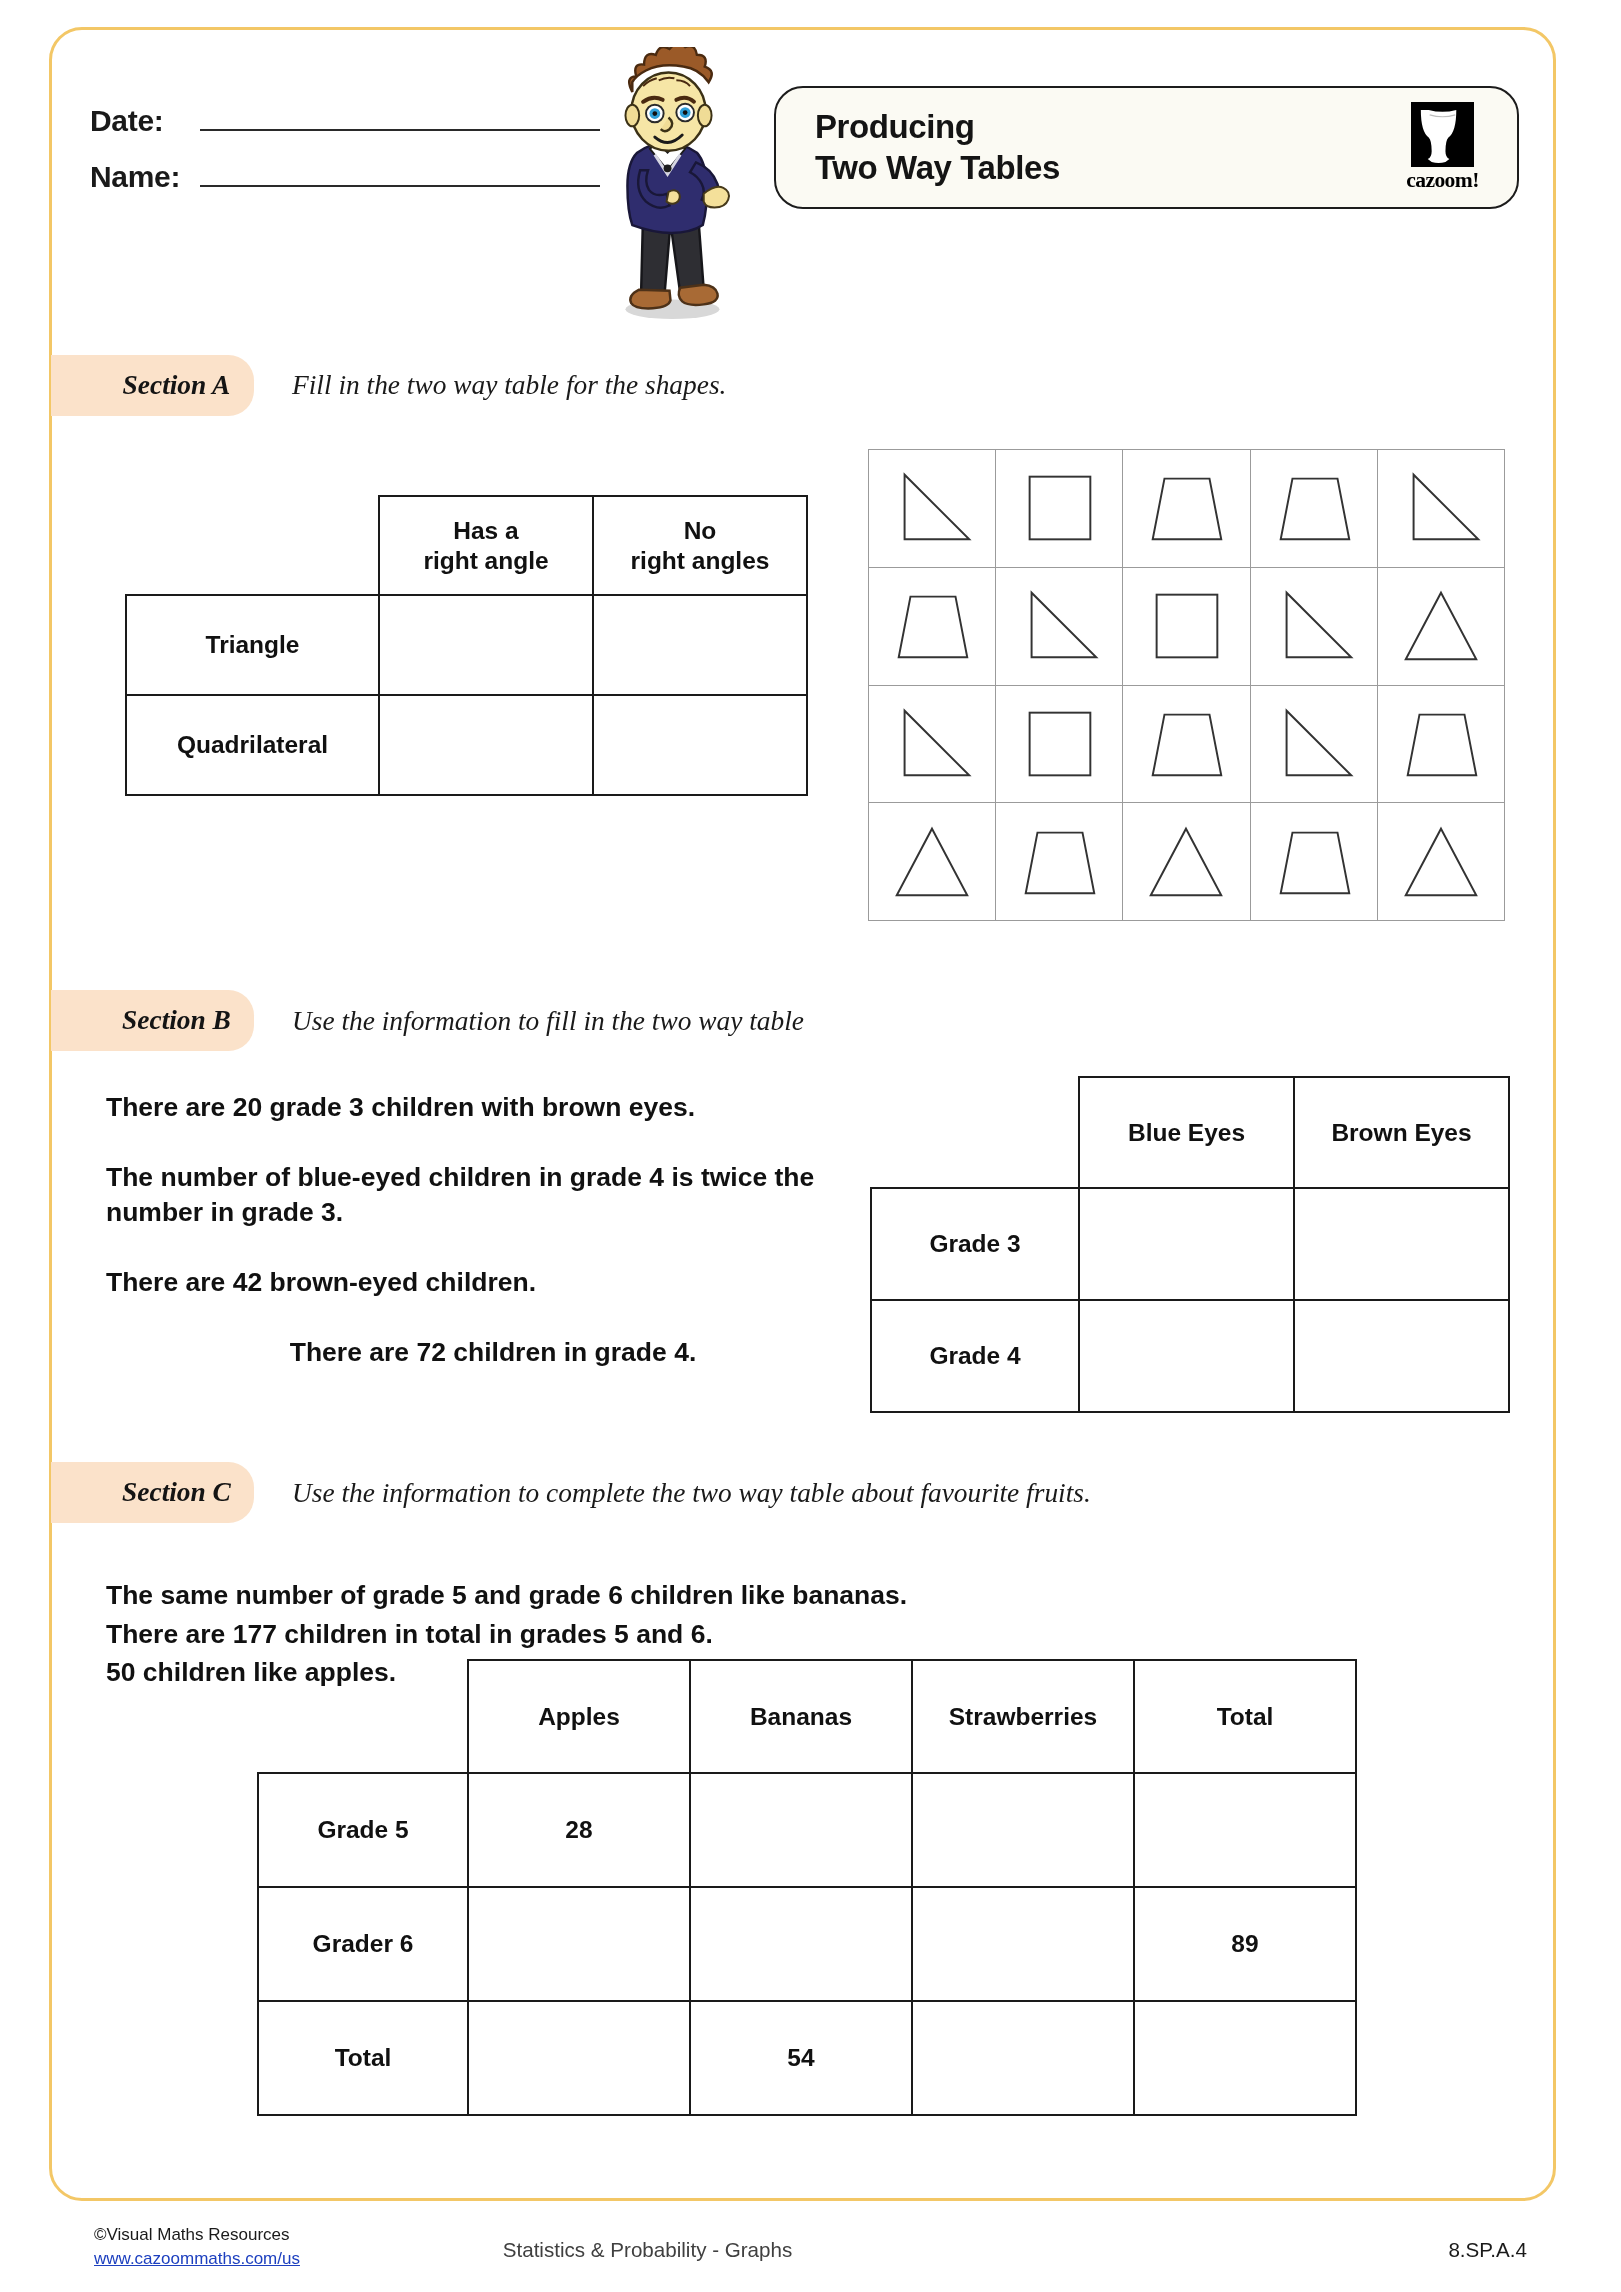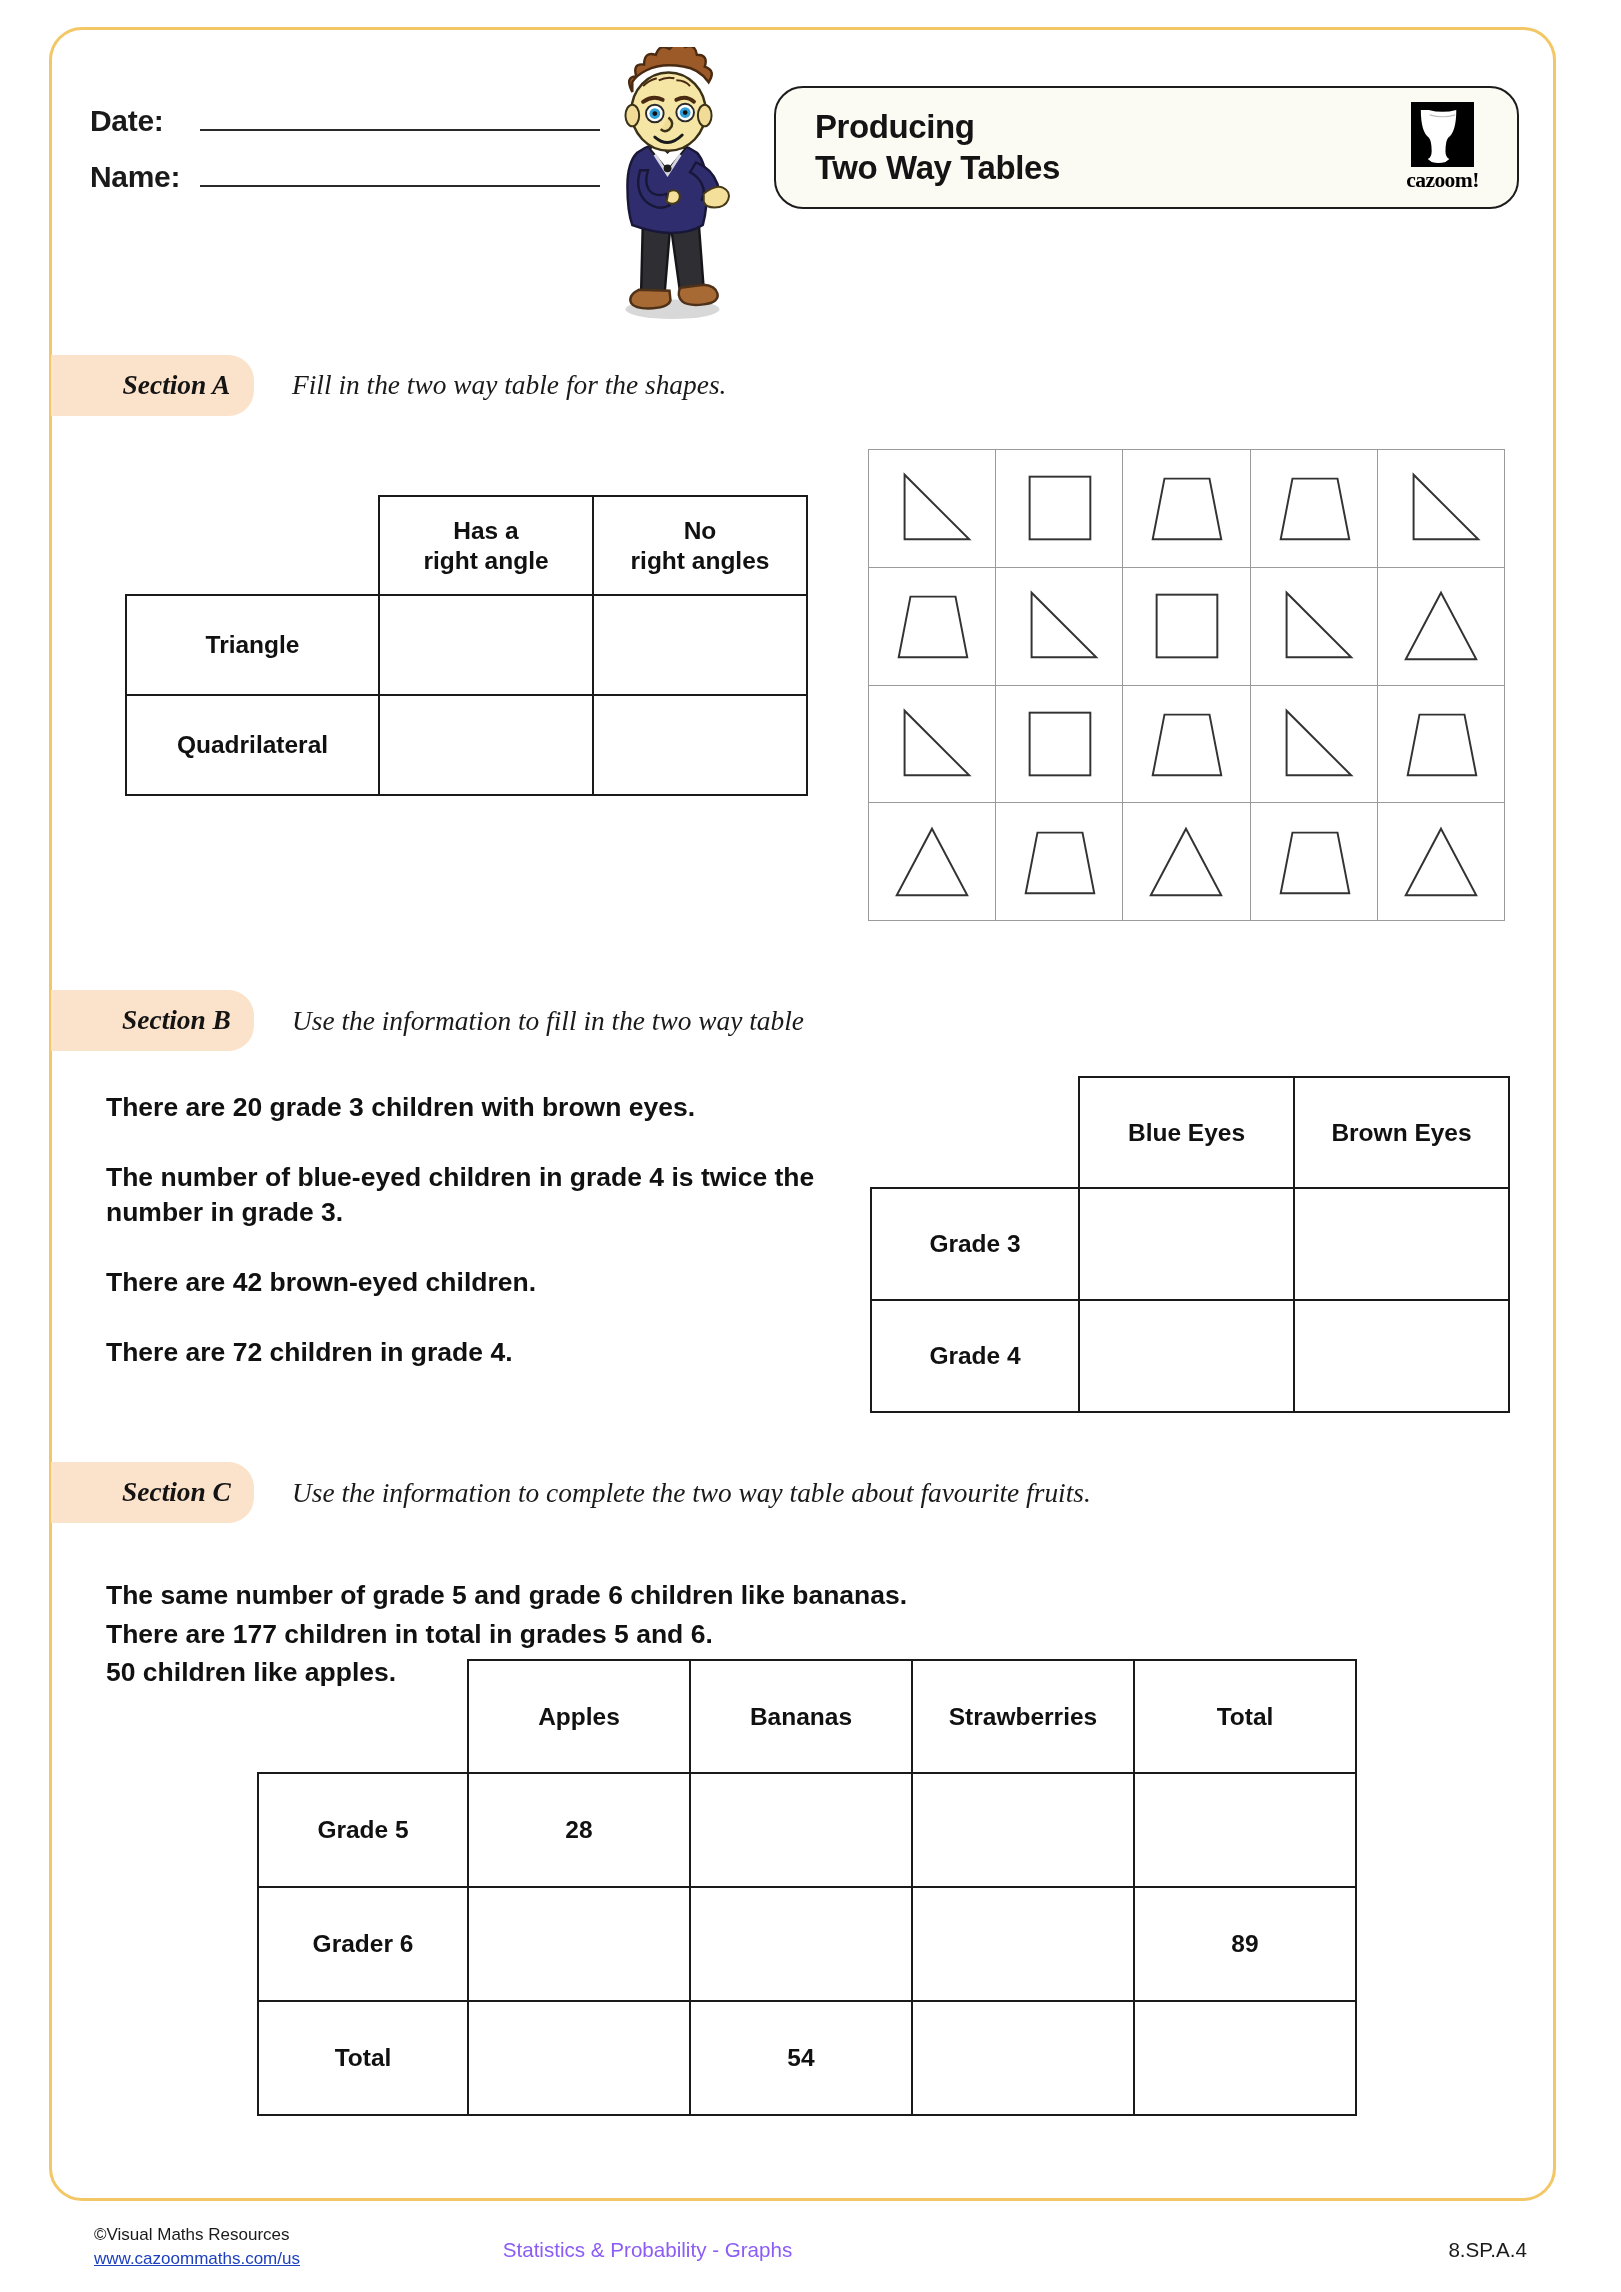--- a/index.html
+++ b/index.html
@@ -198,35 +198,35 @@
 
   
   .clue-block {
     position: absolute;
     font-size: 26.5px;
     font-weight: bold;
     color: #111;
     line-height: 1.32;
   }
   .clue-block p { margin: 0 0 35px 0; }
-  .clue-block p:last-child { margin-bottom: 4px; }
+  .clue-block p:last-child { margin-bottom: 4px; text-align: center; }
 
   .clue-block-tight { position: absolute; font-size: 26.5px; font-weight: bold; color: #111; line-height: 1.46; }
   .clue-block-tight p { margin: 0; }
 
   
   #footer { position: absolute; left: 0; top: 2211px; width: 1621px; height: 78px; }
   #footer-left {
     position: absolute; left: 94px; top: 12px;
     font-size: 17px; color: #1a1a1a; line-height: 1.42;
   }
   #footer-link { color: #1c3fbf; text-decoration: underline; display: block; }
   #footer-center {
     position: absolute; left: 0; top: 27.4px; width: 1295px;
-    text-align: center; font-size: 20.6px; color: #8b5cf6;
+    text-align: center; font-size: 20.6px; color: #404040;
   }
   #footer-right {
     position: absolute; right: 94px; top: 27.4px;
     font-size: 20.6px; color: #1a1a1a;
   }
 </style>
 </head>
 <body>
 
 <div id="page-frame"></div>

